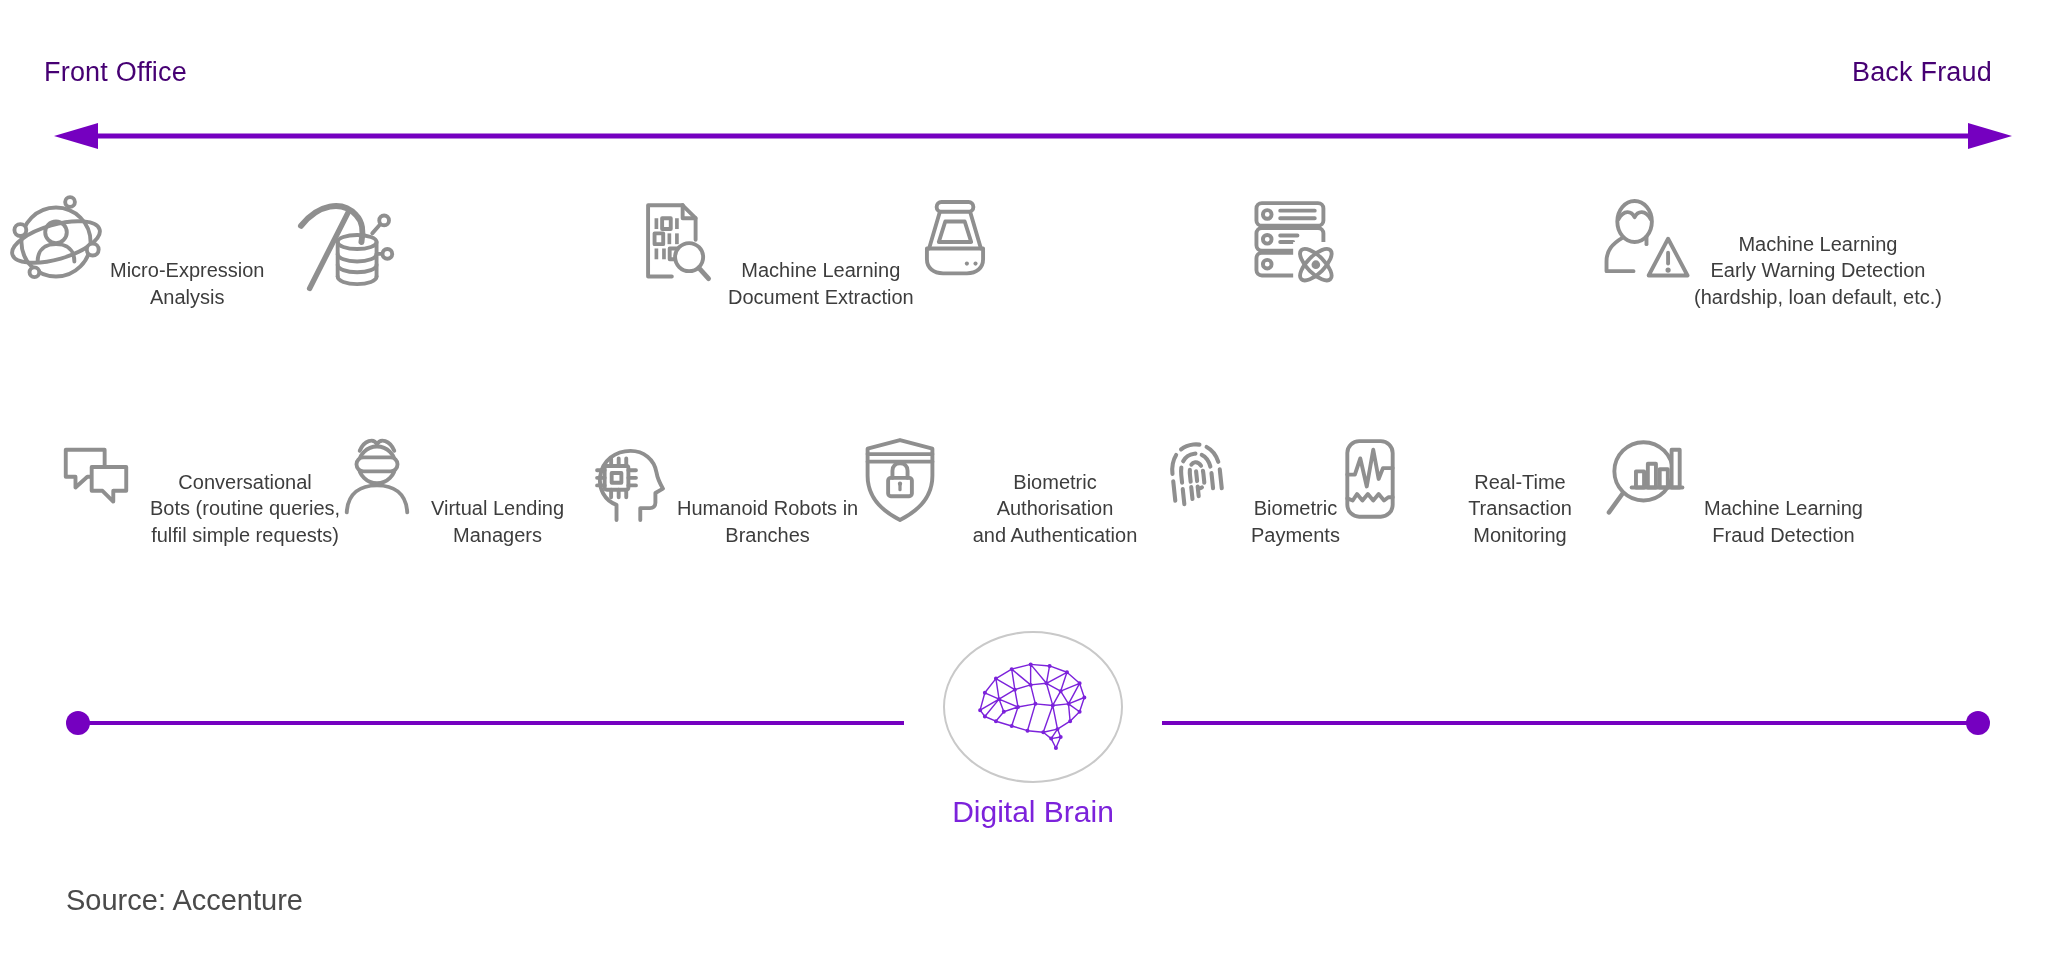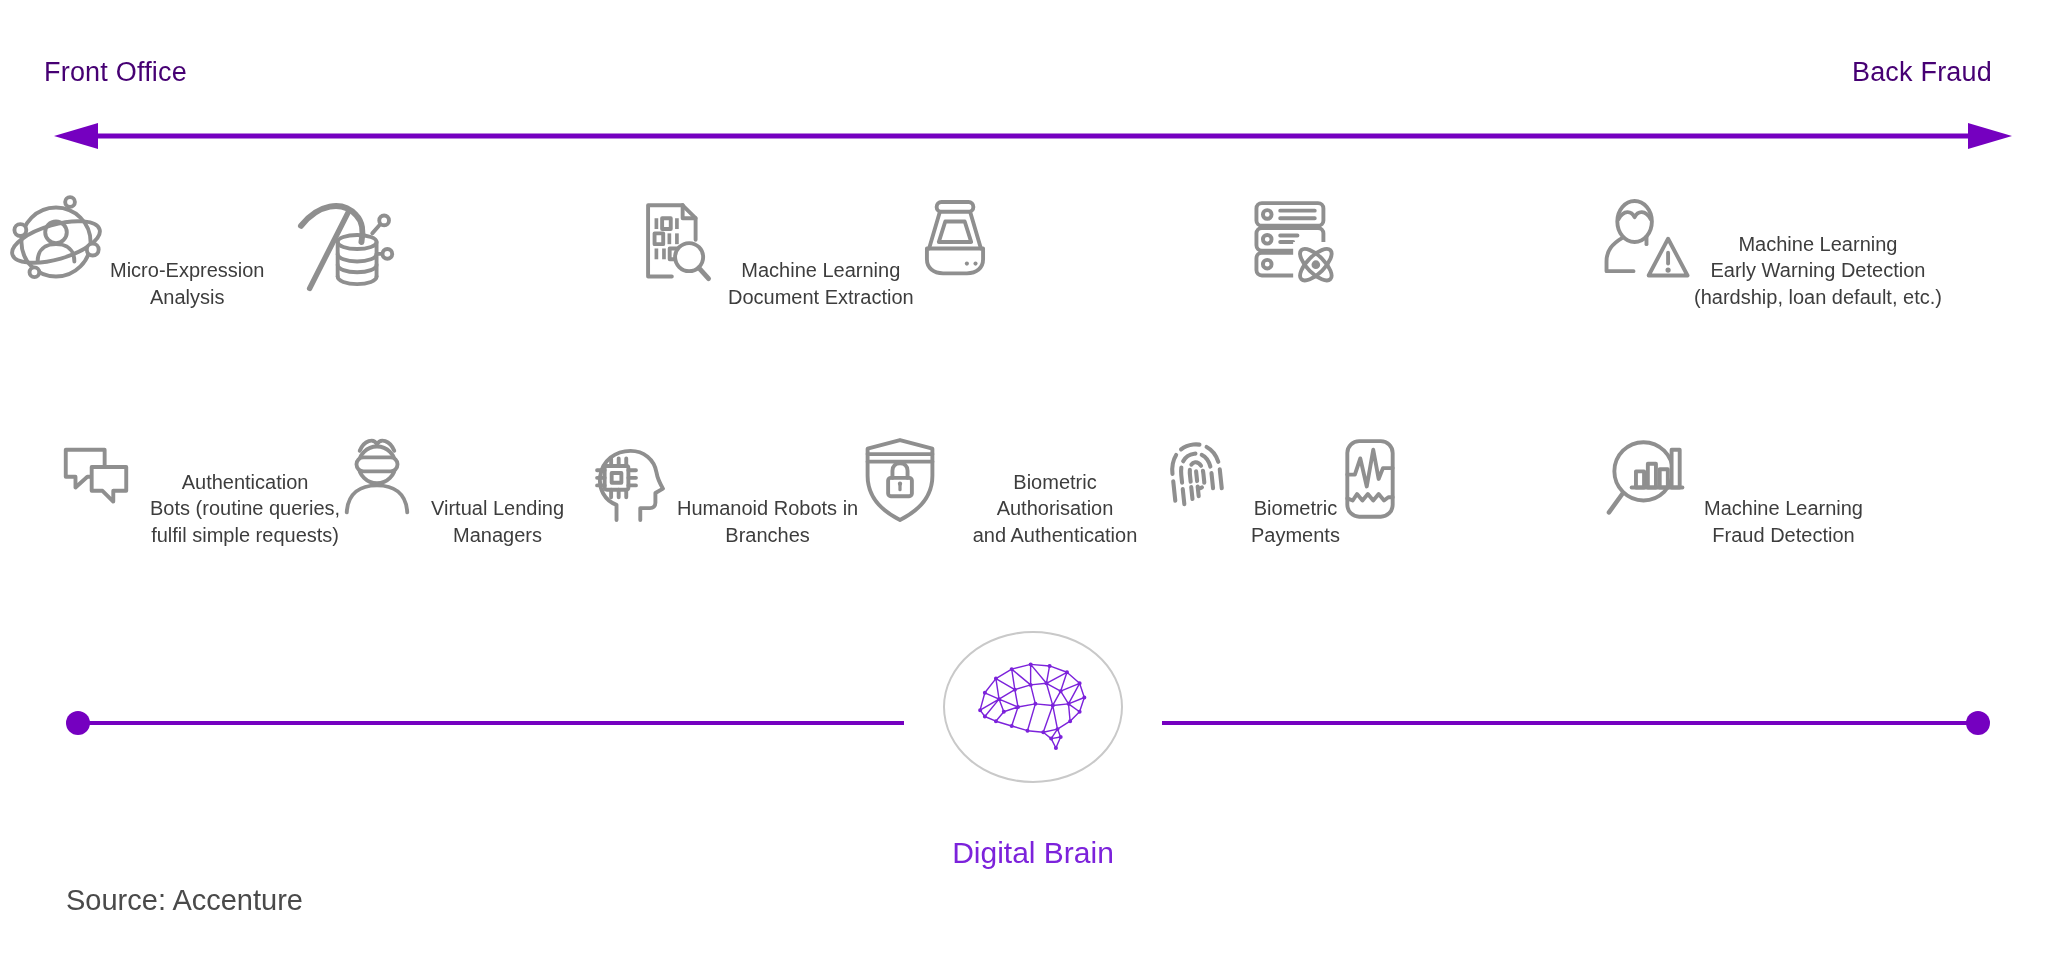--- a/index.html
+++ b/index.html
@@ -22,21 +22,21 @@
   .conn-dot{position:absolute;top:711px;width:24px;height:24px;border-radius:50%;background:#7500C0}
   #dot-left{left:66px}
   #dot-right{left:1966px}
   #brain-ellipse{
     position:absolute;left:943px;top:631px;width:180px;height:152px;
     border:2px solid #C9C9C9;border-radius:50%;background:#fff;
     display:flex;align-items:center;justify-content:center;box-sizing:border-box;
   }
   #digital-brain-label{
     position:absolute;left:903px;top:795px;width:260px;text-align:center;
-    font-size:30px;color:#7C22DB;margin-top:41px;
+    font-size:30px;color:#7C22DB;
   }
   #source-note{position:absolute;left:66px;top:884px;font-size:29px;color:#4A4A4A}
 </style>
 </head>
 <body>
 
 <div class="hdr" id="hdr-front">Front Office</div>
 <div class="hdr" id="hdr-back">Back Fraud</div>
 
 <svg id="axis" viewBox="0 0 2048 46">
@@ -168,21 +168,21 @@
 
 <div class="cap-item row2" style="left:192px;width:300px">
   <div class="icon-box">
     <svg width="108" height="108" viewBox="0 0 100 100">
         <g stroke="#8F8F8F" stroke-width="3.6" fill="none" stroke-linecap="round" stroke-linejoin="round">
       <path d="M22,22 H58 V47 H42 L31,57 V47 H22 Z"></path>
       <path d="M46,38 H78 V60 H66 V70 L56,60 H46 Z" fill="#fff"></path>
     </g>
       </svg>
   </div>
-  <div class="cap-label">Authentication
+  <div class="cap-label">Conversational
 Bots (routine queries,
 fulfil simple requests)</div>
 </div>
 
 <div class="cap-item row2" style="left:453px;width:260px">
   <div class="icon-box">
     <svg width="108" height="108" viewBox="0 0 100 100">
         <g stroke="#8F8F8F" stroke-width="3.6" fill="none" stroke-linecap="round" stroke-linejoin="round">
       <circle cx="50" cy="36" r="17"></circle>
       <path d="M34,23 C38,13 47,11 50,17 C53,11 62,13 66,23"></path>
@@ -249,20 +249,22 @@
 <div class="cap-item row2" style="left:1466px;width:300px">
   <div class="icon-box">
     <svg width="108" height="108" viewBox="0 0 100 100">
         <g stroke="#8F8F8F" stroke-width="3.6" fill="none" stroke-linecap="round" stroke-linejoin="round">
       <rect x="29" y="14" width="42" height="70" rx="11"></rect>
       <path d="M29,45 H36 L41,30 L47,56 L53,22 L58,49 L62,39 H71"></path>
       <path d="M29,67 L34,69 L38,63 L43,69 L48,63 L53,69 L58,63 L63,69 L67,66 H71"></path>
     </g>
       </svg>
   </div>
+  <div class="cap-label">Real-Time
+Transaction Monitoring</div>
 </div>
 
 <div class="cap-item row2" style="left:1746px;width:300px">
   <div class="icon-box">
     <svg width="108" height="108" viewBox="0 0 100 100">
         <g stroke="#8F8F8F" stroke-width="3.6" fill="none" stroke-linecap="round" stroke-linejoin="round">
       <circle cx="44" cy="42" r="27"></circle>
       <path d="M25,62 L12,80" stroke-width="4.2"></path>
       <rect x="37" y="42" width="7.5" height="15" fill="#fff"></rect>
       <rect x="48" y="35" width="7.5" height="22" fill="#fff"></rect>

